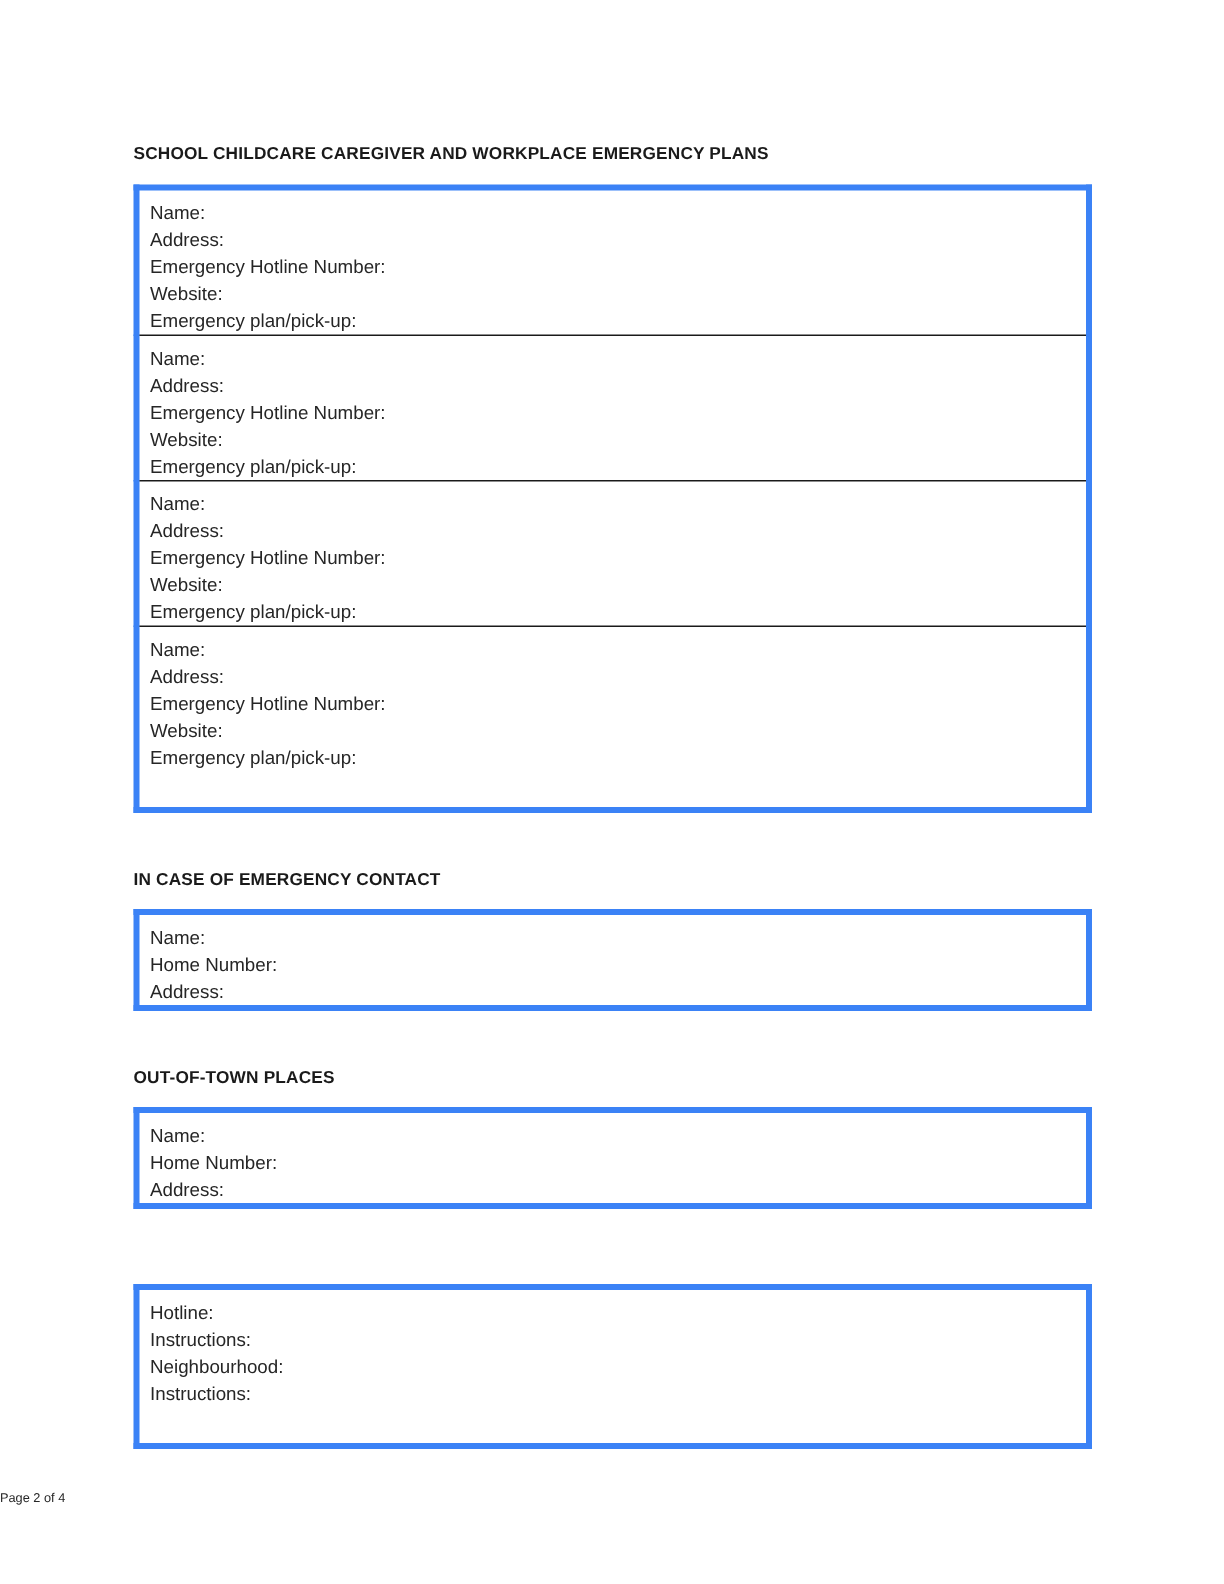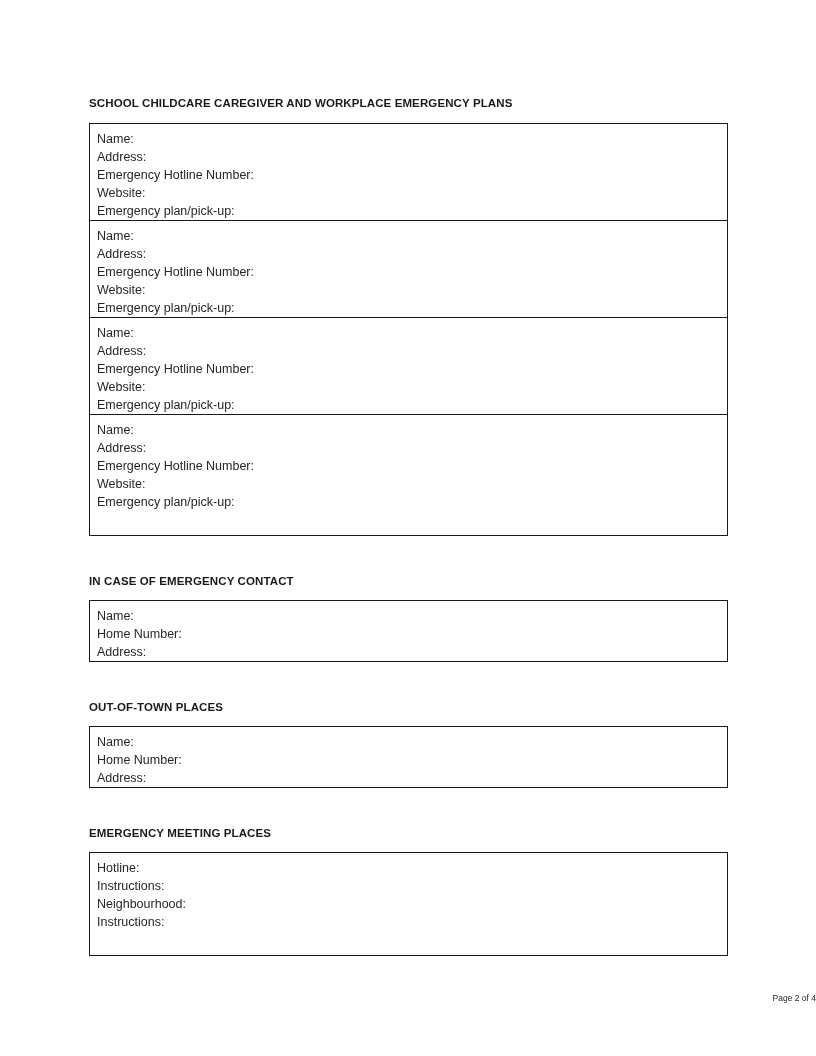--- a/index.html
+++ b/index.html
@@ -42,21 +42,21 @@
     padding: 0;
     white-space: nowrap;
   }
 
   .heading-main {
     margin-bottom: 13px;
   }
 
   .box-table {
     width: 639px;
-    border: 1px solid #3b82f6;
+    border: 4px solid #3b82f6;
     border-collapse: collapse;
     background: #ffffff;
   }
 
   .box-cell {
     border: 1px solid #1a1a1a;
     padding: 6px 0 0 7px;
     vertical-align: top;
     background: #ffffff;
   }
@@ -78,21 +78,21 @@
 
   .gap-box-to-heading {
     height: 38px;
   }
 
   .footer {
     position: absolute;
     left: 0;
     top: 993px;
     width: 816px;
-    text-align: right;
+    text-align: left;
     font-size: 8.5px;
     line-height: 11px;
     color: #262626;
   }
 </style>
 </head>
 <body>
 
 <div class="page">
 
@@ -172,21 +172,20 @@
             <div class="field-line">Name:</div>
             <div class="field-line">Home Number:</div>
             <div class="field-line">Address:</div>
           </td>
         </tr>
       </tbody>
     </table>
 
     <div class="gap-box-to-heading"></div>
 
-    <div class="section-heading">EMERGENCY MEETING PLACES</div>
 
     <div class="gap-heading-to-box"></div>
 
     <table class="box-table">
       <tbody>
         <tr>
           <td class="box-cell cell-tall">
             <div class="field-line">Hotline:</div>
             <div class="field-line">Instructions:</div>
             <div class="field-line">Neighbourhood:</div>

